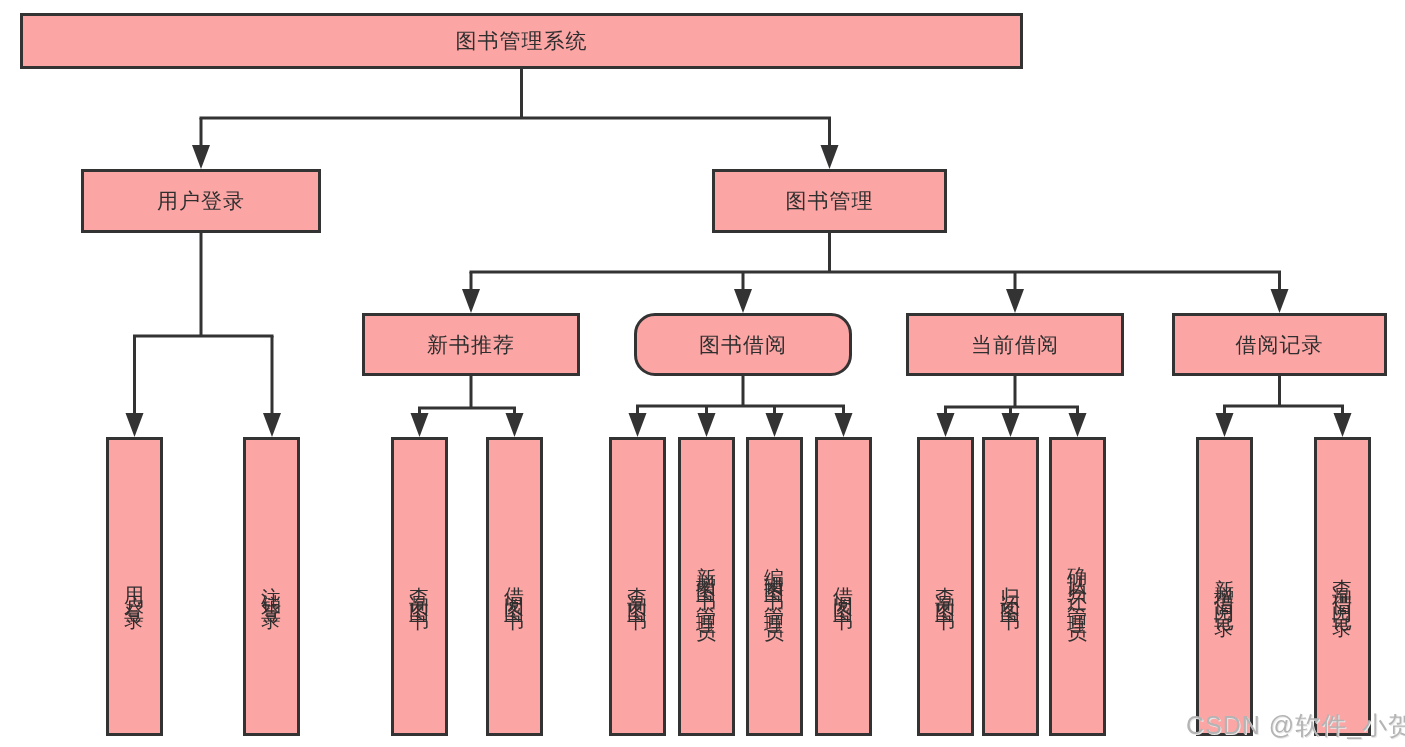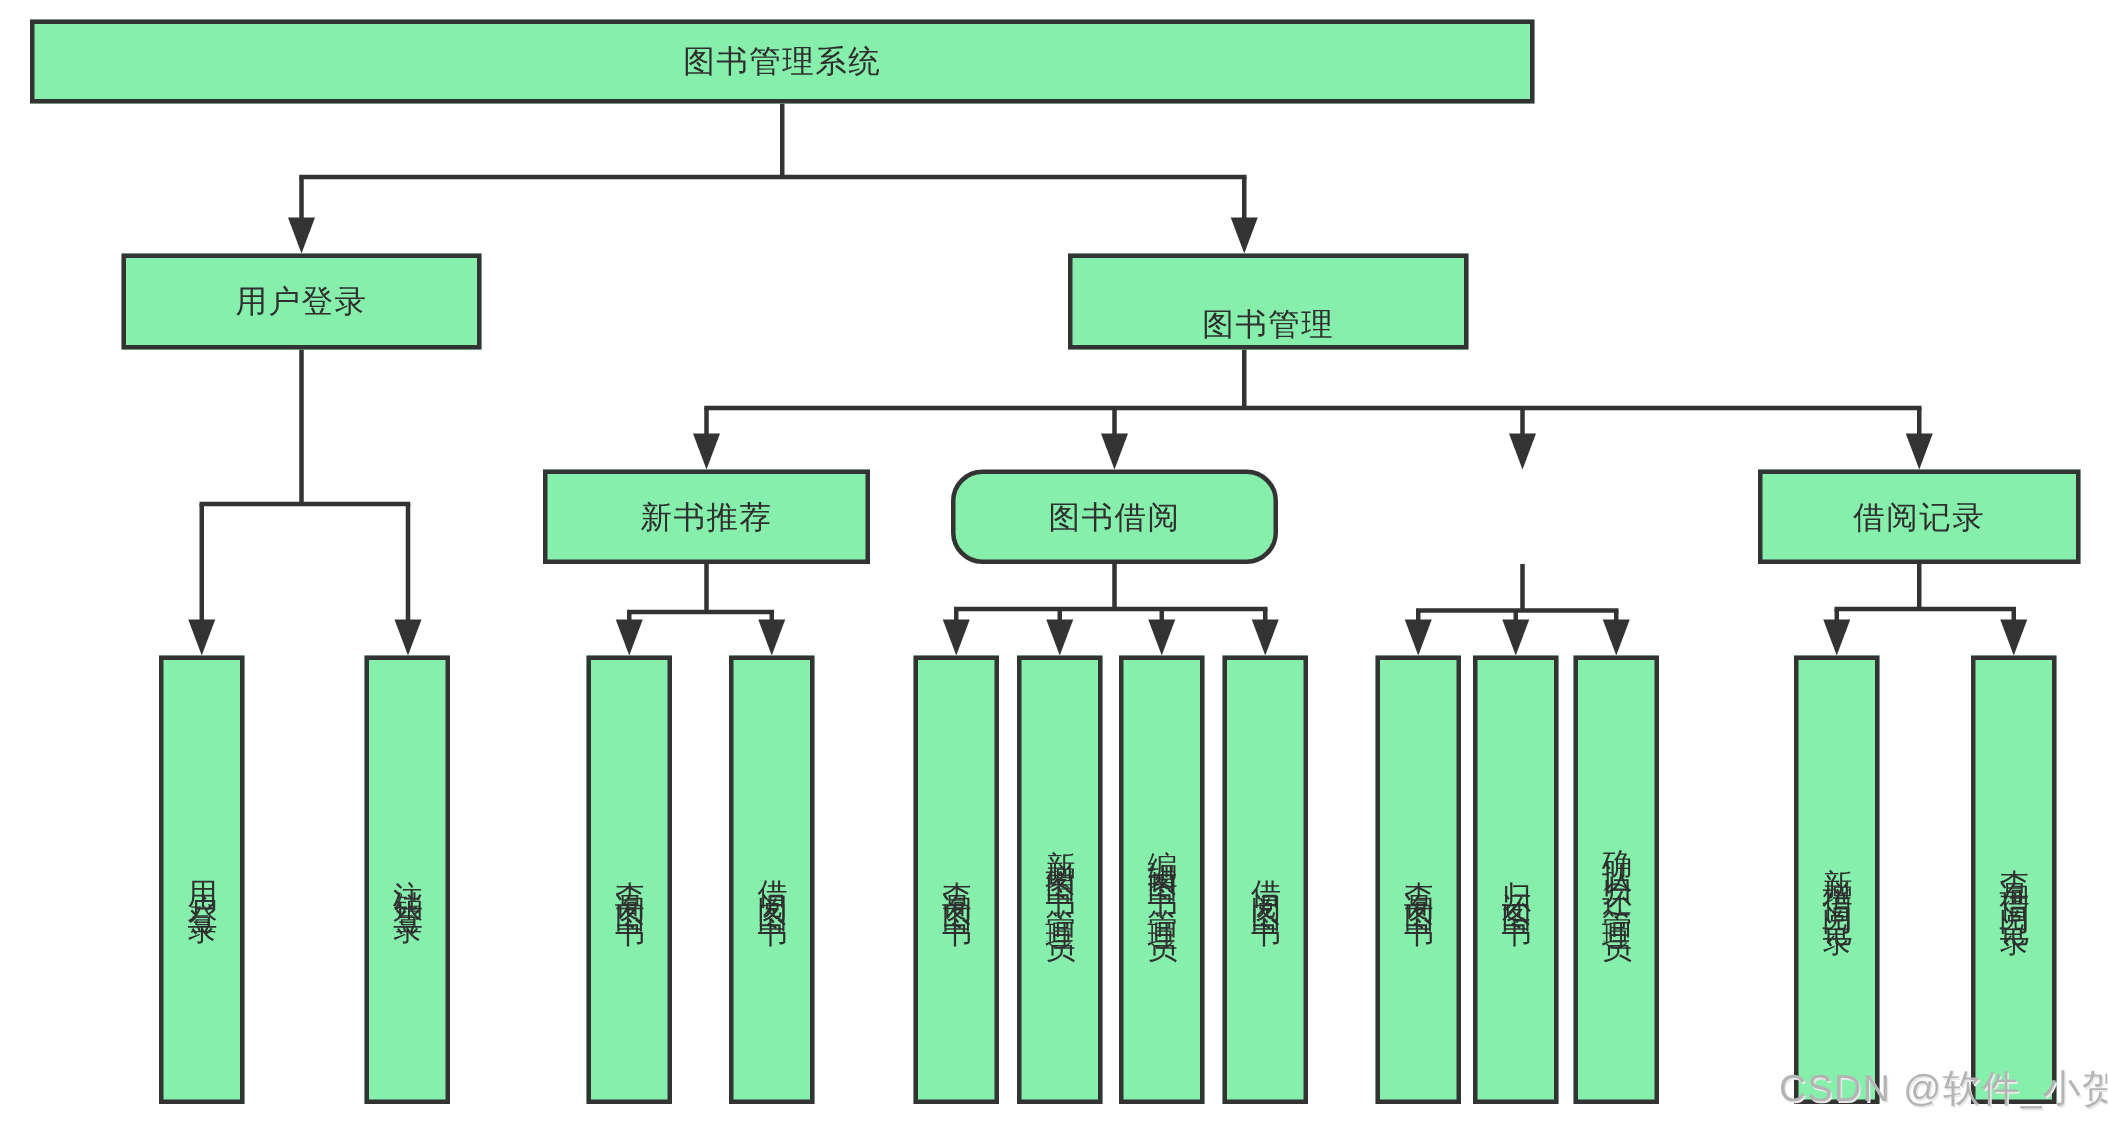--- a/index.html
+++ b/index.html
@@ -19,21 +19,21 @@
     position: absolute;
     left: 0; top: 0;
     width: 1405px;
     height: 747px;
     z-index: 1;
   }
   .node {
     position: absolute;
     box-sizing: border-box;
     border: 3px solid #333333;
-    background: #86efac;
+    background: #fca5a5;
     display: flex;
     align-items: center;
     justify-content: center;
     z-index: 2;
   }
   .node .lbl {
     color: #2f2f2f;
     font-size: 21px;
     letter-spacing: 1px;
     white-space: nowrap;
@@ -119,29 +119,32 @@
       <polygon points="1333.5,413 1351.5,413 1342.5,437" fill="#333333"></polygon>
     </svg>
 
   <div class="node" style="left:20px; top:13px; width:1003px; height:56px;">
     <span class="lbl">图书管理系统</span>
   </div>
 
   <div class="node" style="left:81px; top:169px; width:240px; height:64px;">
     <span class="lbl">用户登录</span>
   </div>
-  <div class="node" style="left:712px; top:169px; width:267px; height:64px;align-items:flex-end;">
+  <div class="node" style="left:712px; top:169px; width:235px; height:64px;">
     <span class="lbl">图书管理</span>
   </div>
 
   <div class="node" style="left:362px; top:313px; width:218px; height:63px;">
     <span class="lbl">新书推荐</span>
   </div>
   <div class="node" style="left:634px; top:313px; width:218px; height:63px;border-radius:21px;">
     <span class="lbl">图书借阅</span>
+  </div>
+  <div class="node" style="left:906px; top:313px; width:218px; height:63px;">
+    <span class="lbl">当前借阅</span>
   </div>
   <div class="node" style="left:1172px; top:313px; width:215px; height:63px;">
     <span class="lbl">借阅记录</span>
   </div>
 
   <div class="node leaf" style="left:106px; top:437px; width:57px; height:299px;">
     <span class="lbl">用户登录</span>
   </div>
   <div class="node leaf" style="left:243px; top:437px; width:57px; height:299px;">
     <span class="lbl">注销登录</span>

